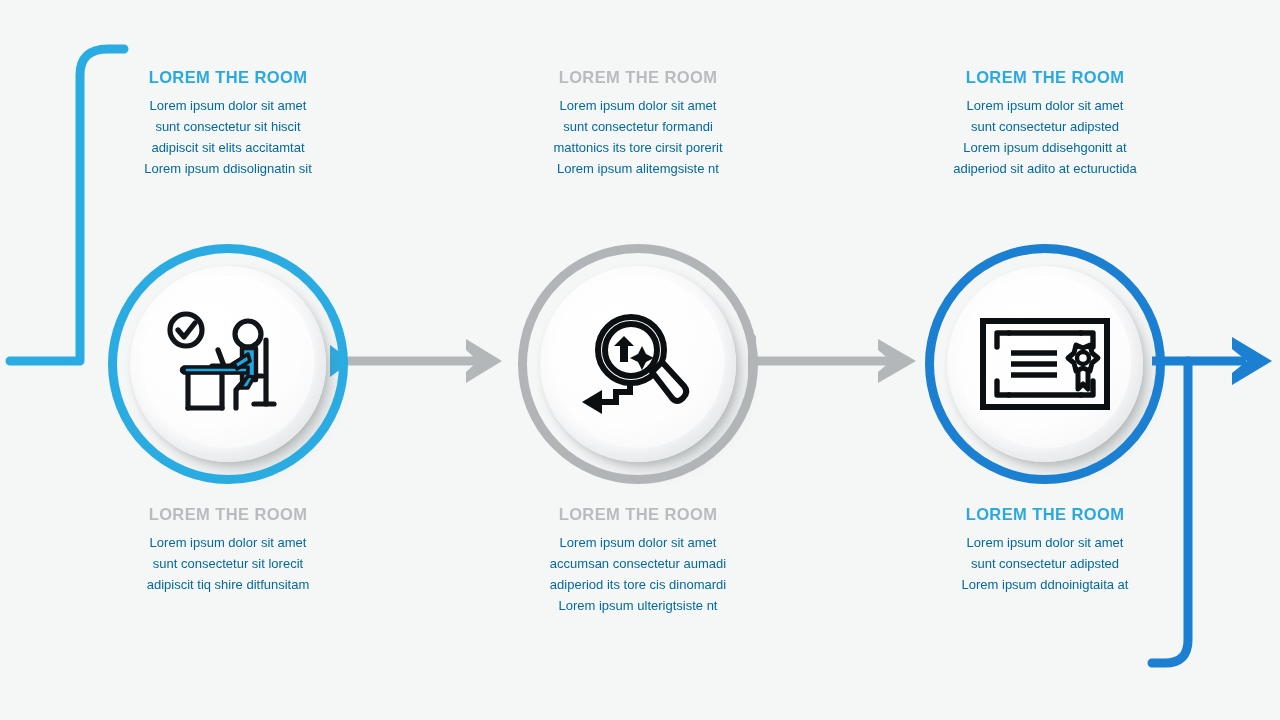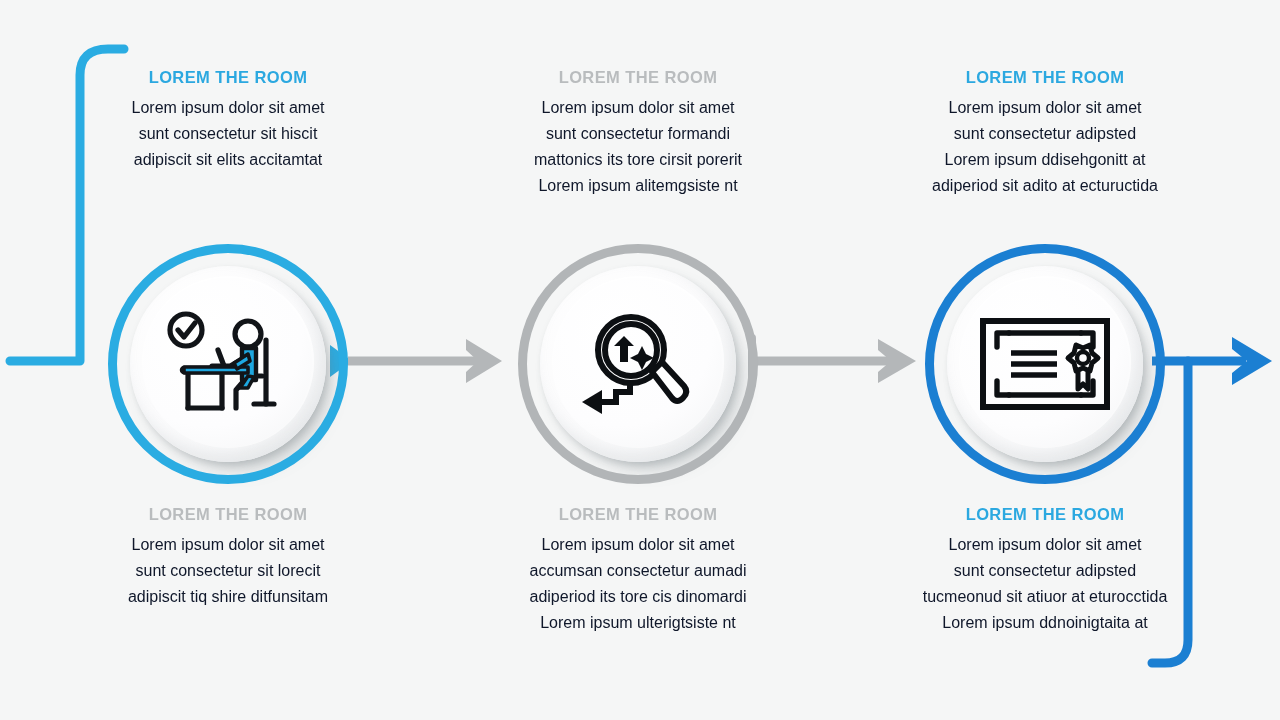--- a/index.html
+++ b/index.html
@@ -54,23 +54,23 @@
     letter-spacing: 0.4px;
     margin: 0 0 9px 0;
     line-height: 1.1;
     text-transform: uppercase;
     font-family: "Liberation Sans", sans-serif;
   }
   .tb-title.blue  { color: #2ba8e0; }
   .tb-title.gray  { color: #b9bcbe; }
 
   .tb-body {
-    font-size: 16px;
+    font-size: 13px;
     line-height: 1.62;
-    color: #0f172a;
+    color: #0369a1;
     margin: 0;
     font-family: "Liberation Sans", sans-serif;
   }
   .tb-body span { display: block; }
 
   
   .node {
     position: absolute;
     top: 244px;
     width: 240px;
@@ -154,20 +154,21 @@
   </svg>
 
   <div class="step s1">
 
     <div class="text-block top">
       <div class="tb-title blue">LOREM THE ROOM</div>
       <div class="tb-body">
         <span>Lorem ipsum dolor sit amet</span>
         <span>sunt consectetur sit hiscit</span>
         <span>adipiscit sit elits accitamtat</span>
+        <span>Lorem ipsum ddisolignatin sit</span>
       </div>
     </div>
 
     <div class="node">
       <div class="disc">
         <div class="disc-inner"></div>
       </div>
       <div class="ring cyan"></div>
       <svg class="glyph" width="132" height="120" viewBox="0 0 132 120">
         <g fill="none" stroke="#111418" stroke-width="5.2" stroke-linecap="round" stroke-linejoin="round">
@@ -299,19 +300,18 @@
 
         <path d="M 99 54 L 99 72 L 104 67 L 109 72 L 109 54" fill="none" stroke="#0c0f12" stroke-width="5" stroke-linejoin="round"></path>
       </svg>
     </div>
 
     <div class="text-block bottom">
       <div class="tb-title blue">LOREM THE ROOM</div>
       <div class="tb-body">
         <span>Lorem ipsum dolor sit amet</span>
         <span>sunt consectetur adipsted</span>
-        <span>tucmeonud sit atiuor at eturocctida</span>
         <span>Lorem ipsum ddnoinigtaita at</span>
       </div>
     </div>
   </div>
 
 </div>
 
 </body></html>

